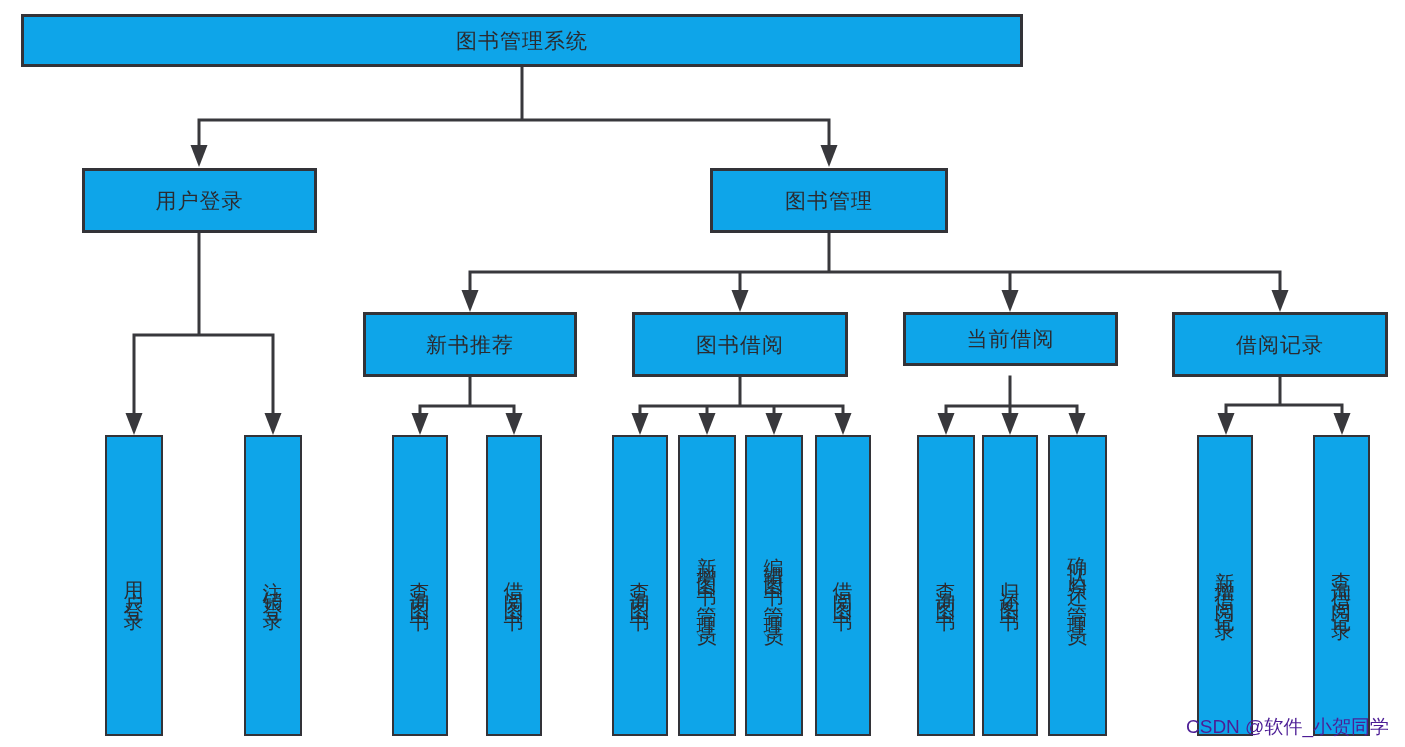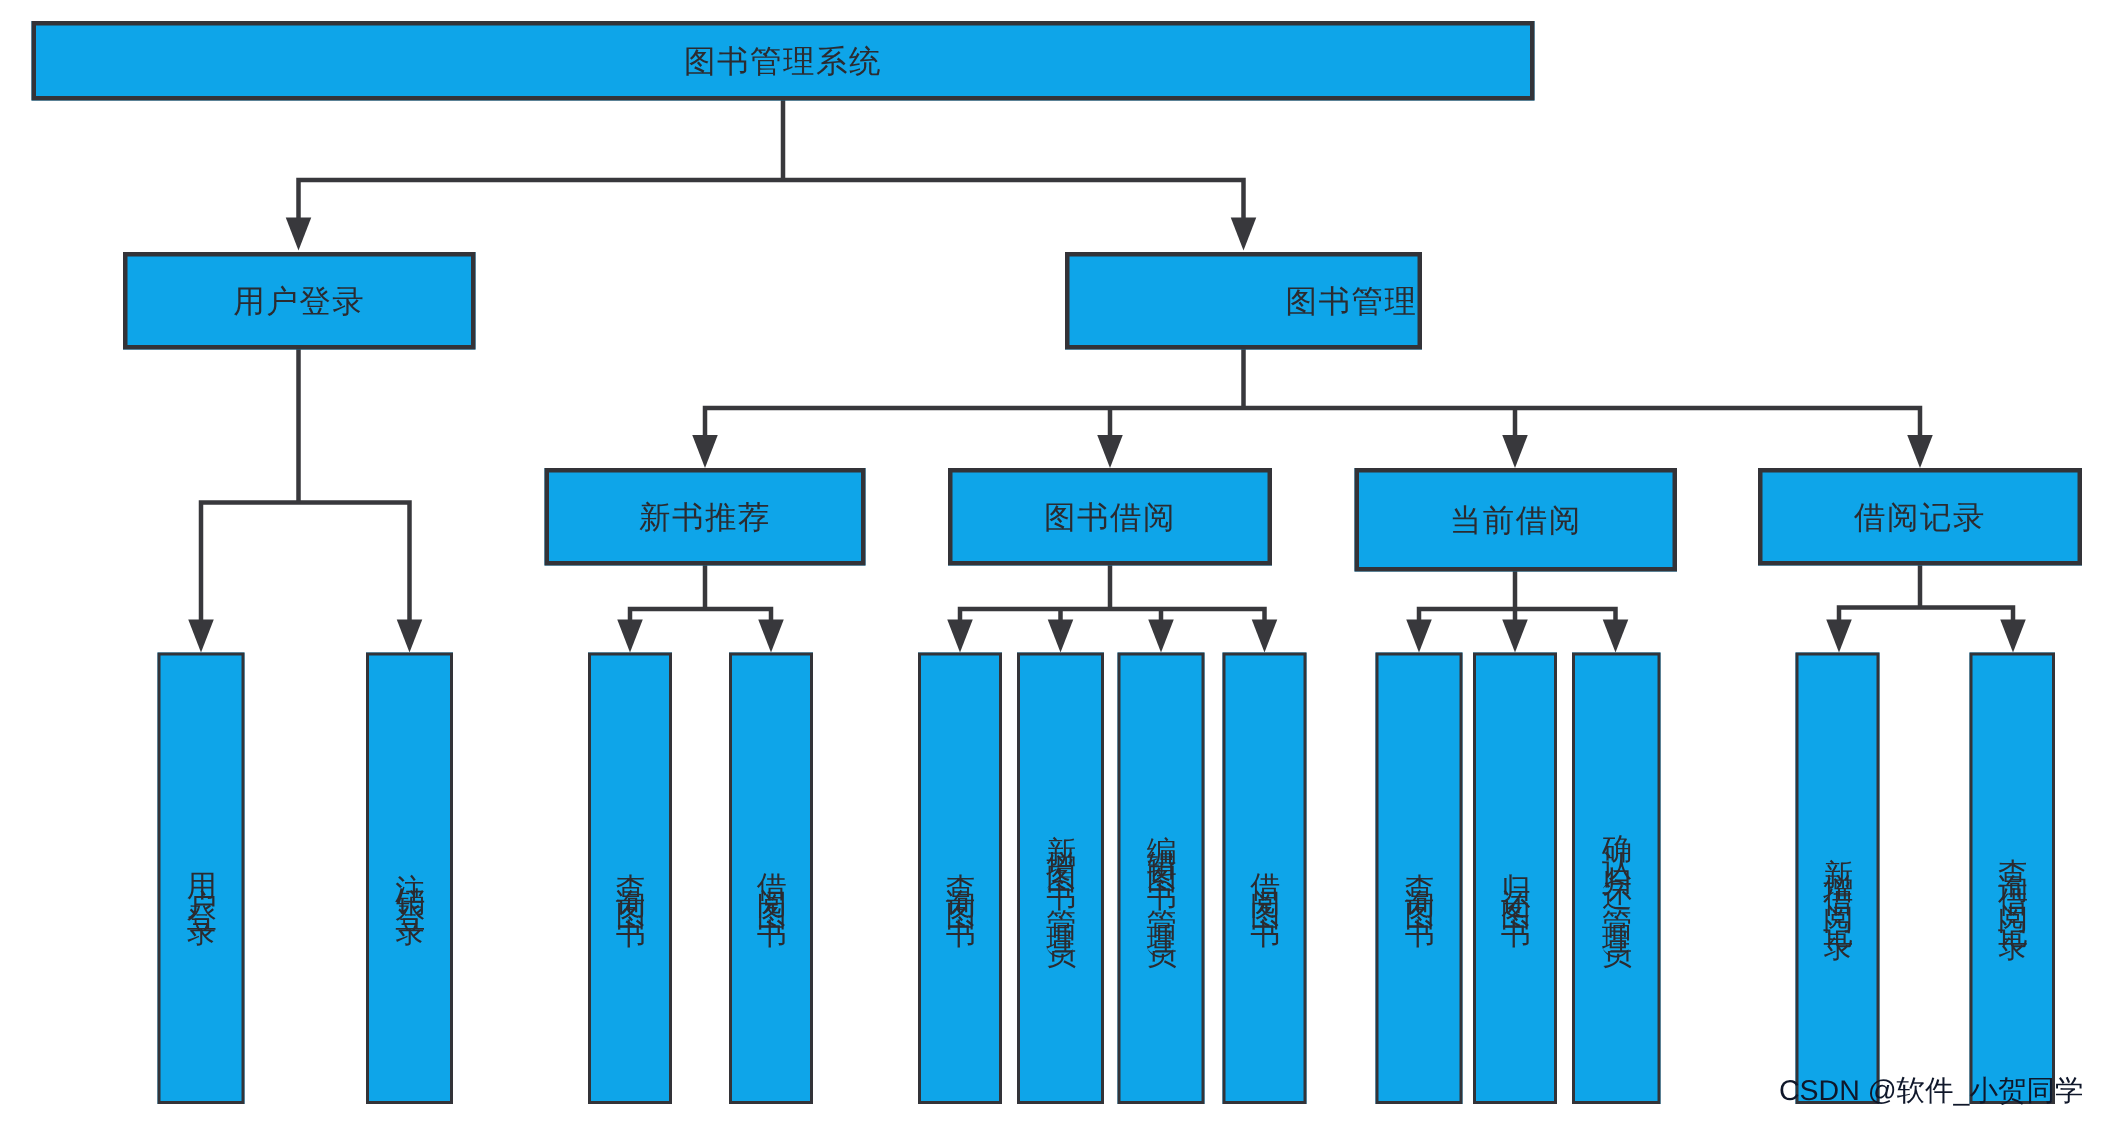--- a/index.html
+++ b/index.html
@@ -32,21 +32,21 @@
   .node.leaf span{
     writing-mode:vertical-rl;
     font-size:20px;
     line-height:1;
     letter-spacing:10px;
   }
   .watermark{
     position:absolute;
     left:1186px;top:714px;
     font-size:19px;
-    color:#0f172a;
+    color:#4c1d95;
     white-space:nowrap;
     z-index:5;
   }
 </style>
 </head>
 <body>
 
 <div class="canvas">
 
   <svg class="wires" width="1405" height="747" viewBox="0 0 1405 747">
@@ -96,31 +96,31 @@
     </g>
   </svg>
 
   <div class="node h" style="left:21px;top:14px;width:1002px;height:53px;">
     <span>图书管理系统</span>
   </div>
 
   <div class="node h" style="left:82px;top:168px;width:235px;height:65px;">
     <span>用户登录</span>
   </div>
-  <div class="node h" style="left:710px;top:168px;width:238px;height:65px;justify-content:flex-end;">
+  <div class="node h" style="left:710px;top:168px;width:238px;height:65px;">
     <span>图书管理</span>
   </div>
 
   <div class="node h" style="left:363px;top:312px;width:214px;height:65px;">
     <span>新书推荐</span>
   </div>
   <div class="node h" style="left:632px;top:312px;width:216px;height:65px;">
     <span>图书借阅</span>
   </div>
-  <div class="node h" style="left:903px;top:312px;width:215px;height:69px;">
+  <div class="node h" style="left:903px;top:312px;width:215px;height:54px;">
     <span>当前借阅</span>
   </div>
   <div class="node h" style="left:1172px;top:312px;width:216px;height:65px;align-items:center;">
     <span>借阅记录</span>
   </div>
 
   <div class="node leaf" style="left:105px;top:435px;width:58px;height:301px;">
     <span>用户登录</span>
   </div>
   <div class="node leaf" style="left:244px;top:435px;width:58px;height:301px;">

